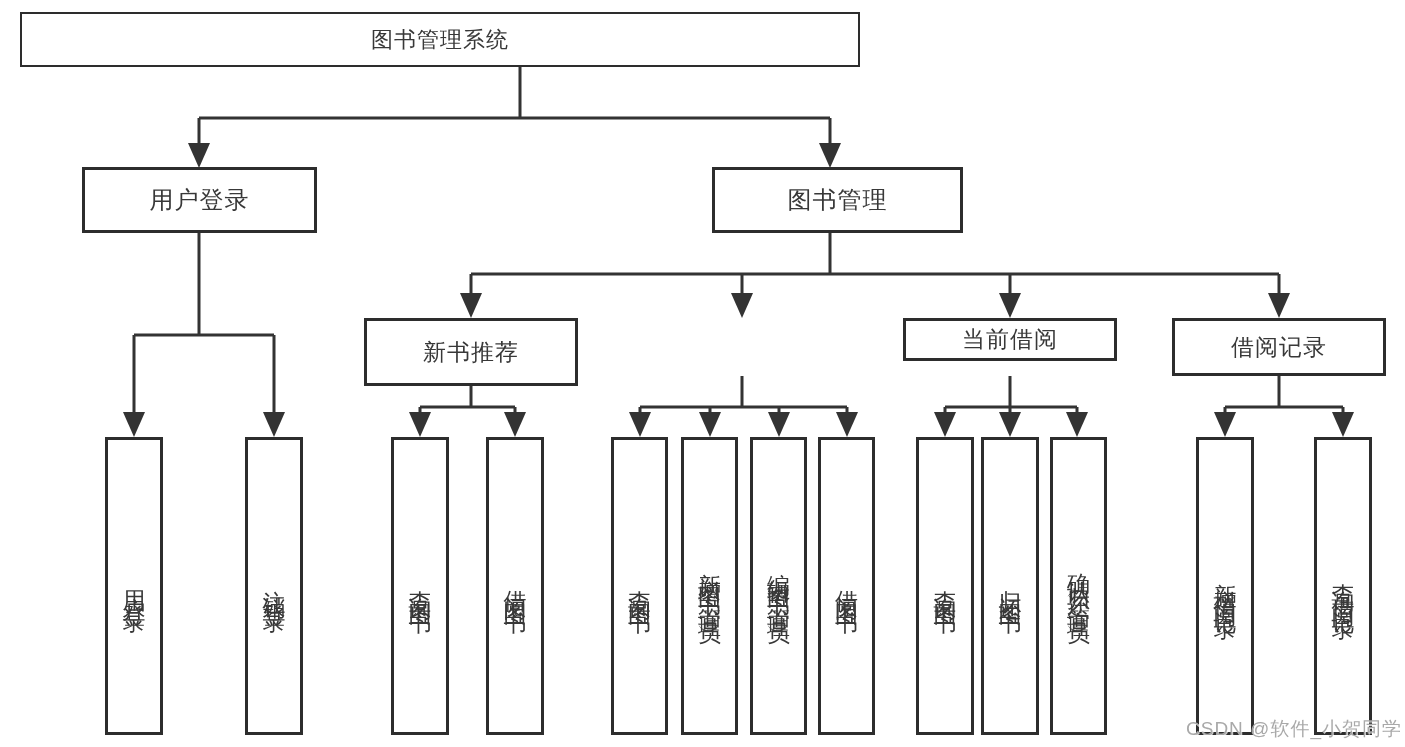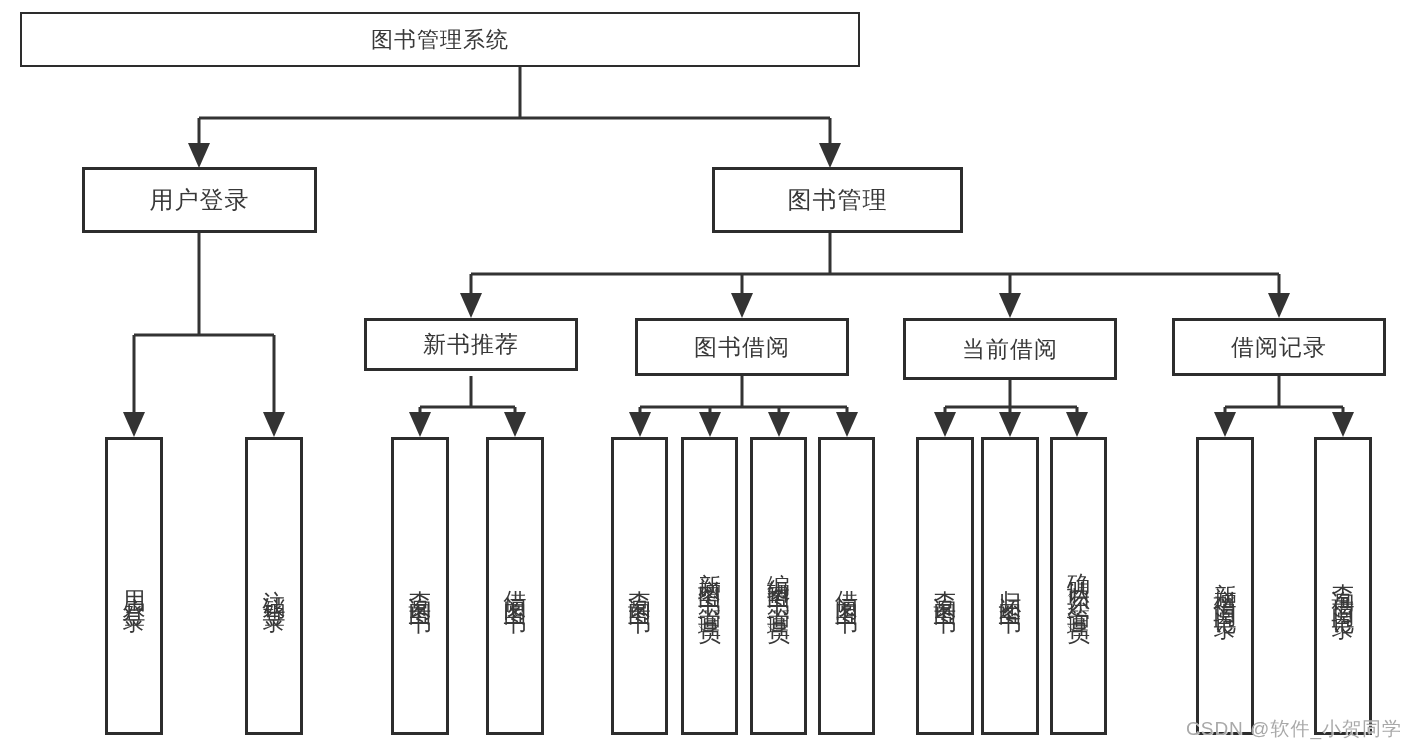--- a/index.html
+++ b/index.html
@@ -90,27 +90,24 @@
     <span class="lbl">图书管理系统</span>
   </div>
 
   <div class="node lvl2" style="left:82px;top:167px;width:235px;height:66px;">
     <span class="lbl">用户登录</span>
   </div>
   <div class="node lvl2" style="left:712px;top:167px;width:251px;height:66px;">
     <span class="lbl">图书管理</span>
   </div>
 
-  <div class="node lvl3" style="left:364px;top:318px;width:214px;height:53px;">
+  <div class="node lvl3" style="left:364px;top:318px;width:214px;height:68px;">
     <span class="lbl">新书推荐</span>
   </div>
-  <div class="node lvl3" style="left:635px;top:318px;width:214px;height:58px;">
-    <span class="lbl">图书借阅</span>
-  </div>
-  <div class="node lvl3" style="left:903px;top:318px;width:214px;height:62px;">
+  <div class="node lvl3" style="left:903px;top:318px;width:214px;height:43px;">
     <span class="lbl">当前借阅</span>
   </div>
   <div class="node lvl3" style="left:1172px;top:318px;width:214px;height:58px;font-family:Liberation Mono, monospace;">
     <span class="lbl">借阅记录</span>
   </div>
 
   <div class="node leaf" style="left:105px;top:437px;width:58px;height:298px;">
     <span class="lbl">用户登录</span>
   </div>
   <div class="node leaf" style="left:245px;top:437px;width:58px;height:298px;">

